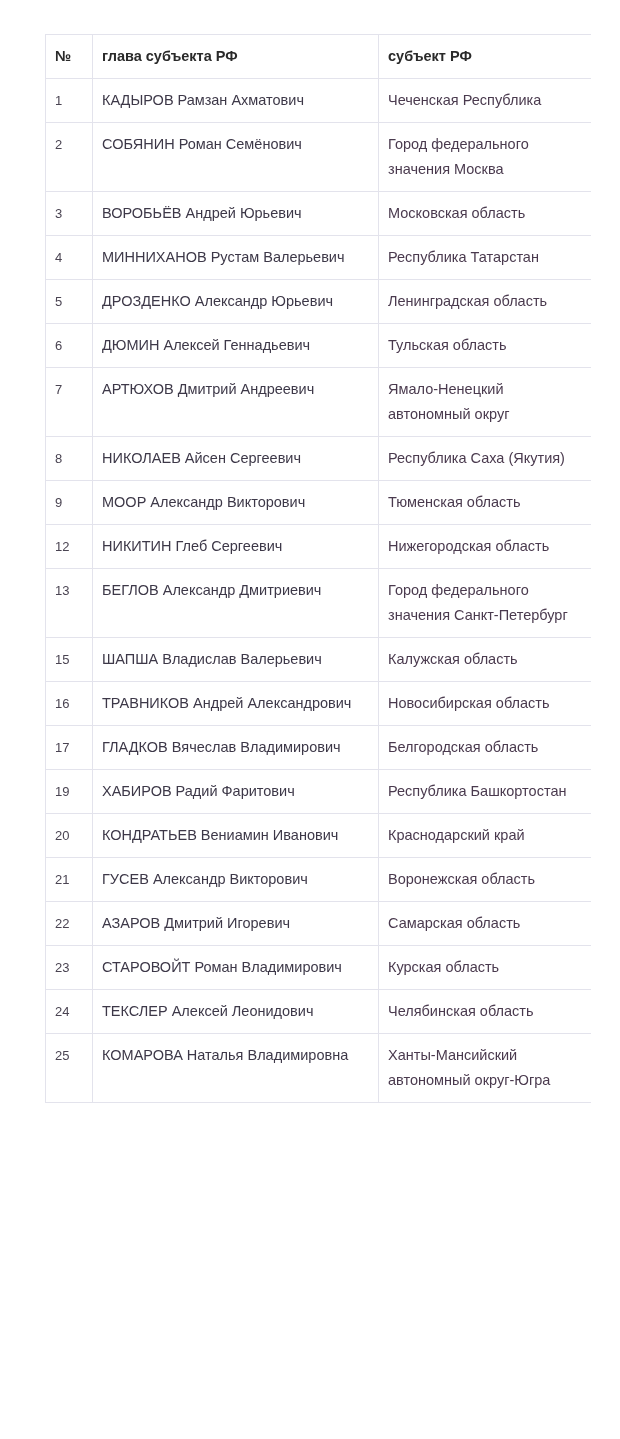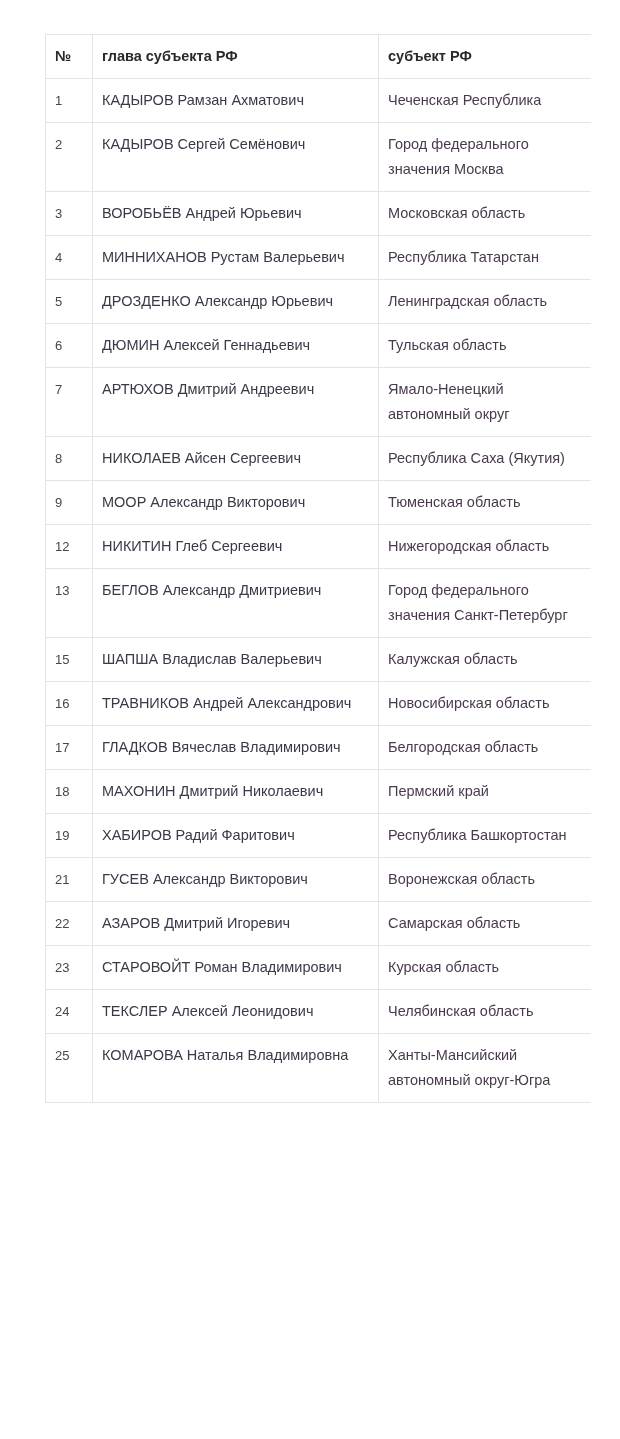--- a/index.html
+++ b/index.html
@@ -70,21 +70,21 @@
       </tr>
     </thead>
     <tbody>
       <tr>
         <td class="num">1</td>
         <td class="head">КАДЫРОВ Рамзан Ахматович</td>
         <td class="subj">Чеченская Республика</td>
       </tr>
       <tr>
         <td class="num">2</td>
-        <td class="head">КАДЫРОВ Сергей Семёнович</td>
+        <td class="head">СОБЯНИН Роман Семёнович</td>
         <td class="subj">Город федерального значения Москва</td>
       </tr>
       <tr>
         <td class="num">3</td>
         <td class="head">ВОРОБЬЁВ Андрей Юрьевич</td>
         <td class="subj">Московская область</td>
       </tr>
       <tr>
         <td class="num">4</td>
         <td class="head">МИННИХАНОВ Рустам Валерьевич</td>
@@ -134,28 +134,28 @@
         <td class="num">16</td>
         <td class="head">ТРАВНИКОВ Андрей Александрович</td>
         <td class="subj">Новосибирская область</td>
       </tr>
       <tr>
         <td class="num">17</td>
         <td class="head">ГЛАДКОВ Вячеслав Владимирович</td>
         <td class="subj">Белгородская область</td>
       </tr>
       <tr>
-        <td class="num">18</td>
-        <td class="head">МАХОНИН Дмитрий Николаевич</td>
-        <td class="subj">Пермский край</td>
-      </tr>
-      <tr>
         <td class="num">19</td>
         <td class="head">ХАБИРОВ Радий Фаритович</td>
         <td class="subj">Республика Башкортостан</td>
+      </tr>
+      <tr>
+        <td class="num">20</td>
+        <td class="head">КОНДРАТЬЕВ Вениамин Иванович</td>
+        <td class="subj">Краснодарский край</td>
       </tr>
       <tr>
         <td class="num">21</td>
         <td class="head">ГУСЕВ Александр Викторович</td>
         <td class="subj">Воронежская область</td>
       </tr>
       <tr>
         <td class="num">22</td>
         <td class="head">АЗАРОВ Дмитрий Игоревич</td>
         <td class="subj">Самарская область</td>

